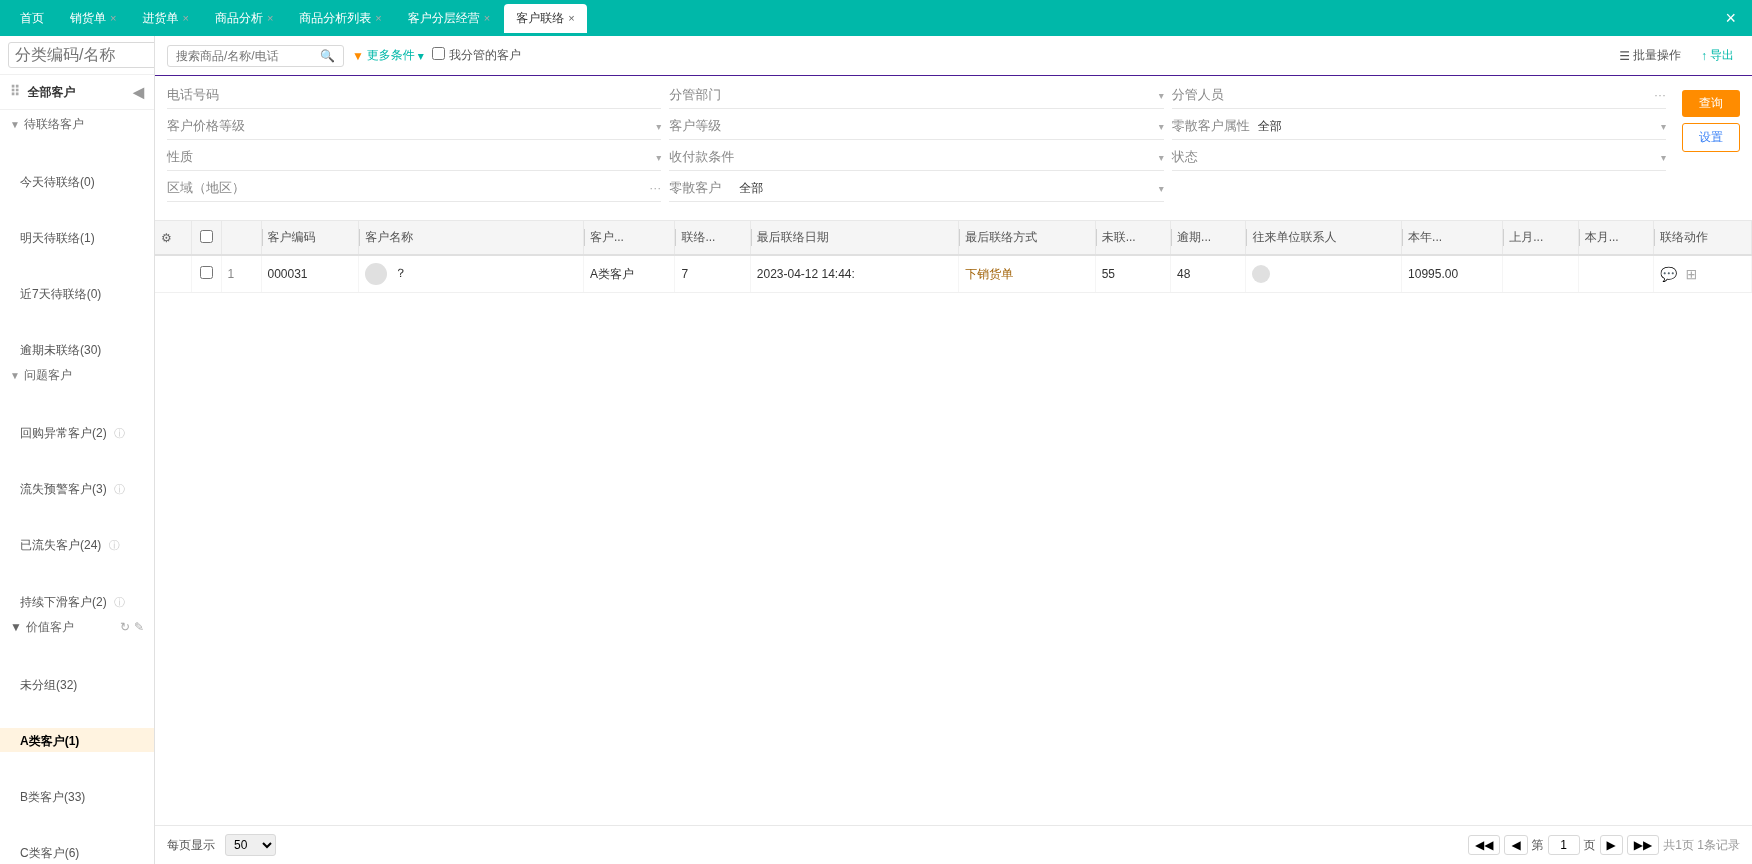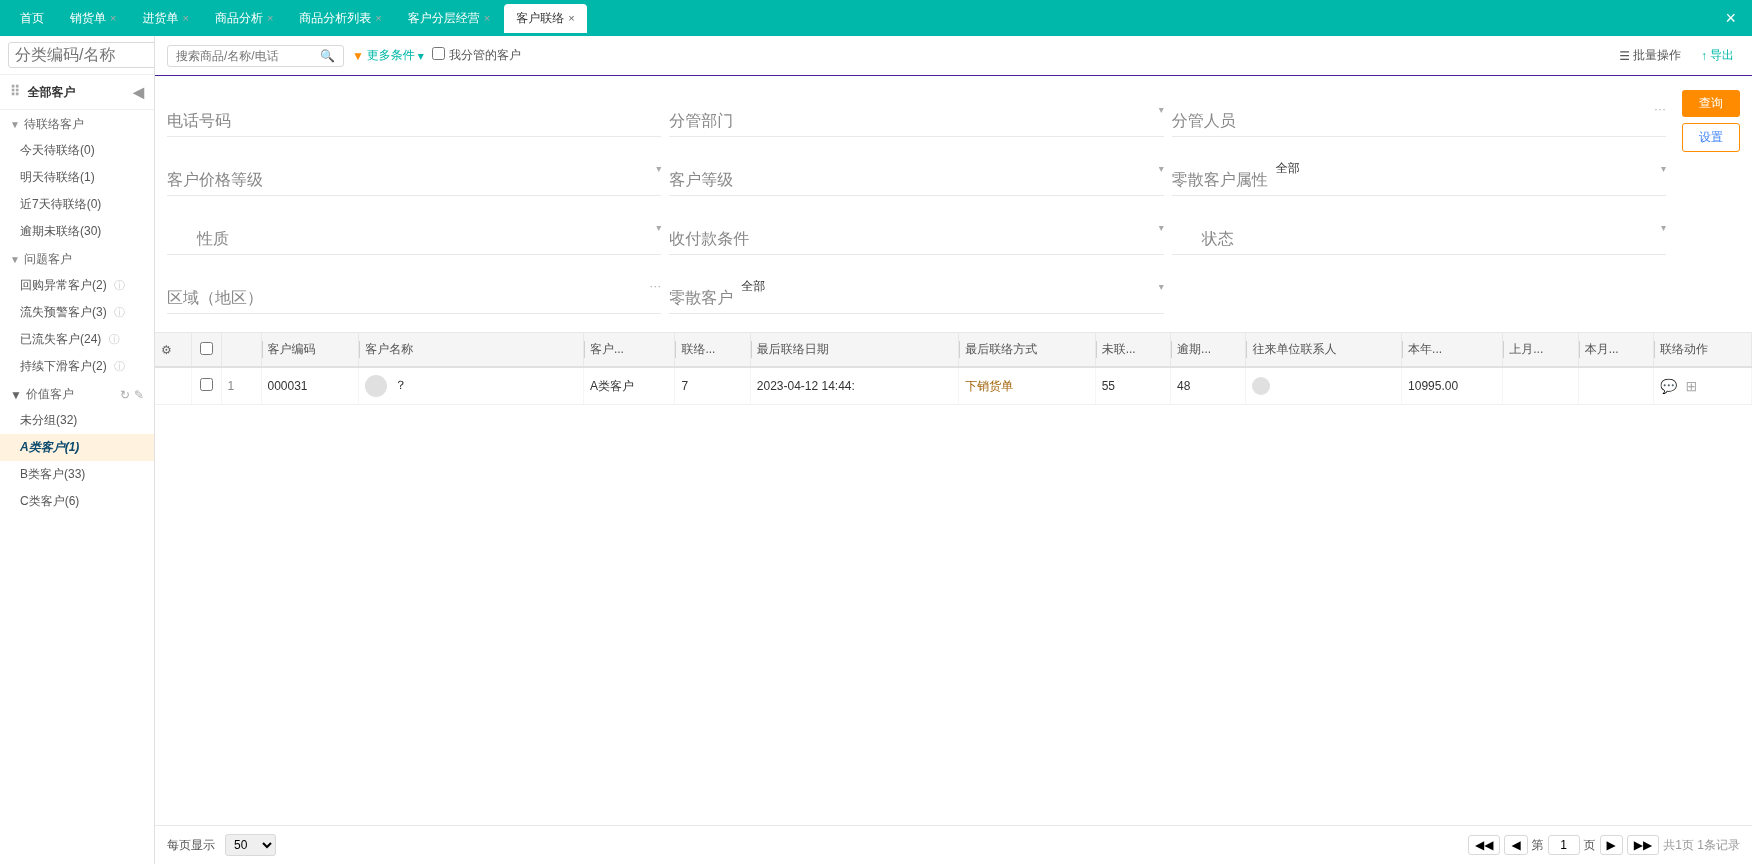--- a/index.html
+++ b/index.html
@@ -52,23 +52,23 @@
     .sidebar-header .collapse-icon { cursor: pointer; color: #999; font-size: 14px; }
 
     .sidebar-section-title {
       display: flex; align-items: center; gap: 4px;
       padding: 6px 10px 4px 10px; color: #666; font-size: 12px; cursor: pointer;
     }
     .sidebar-section-title .arrow { font-size: 10px; color: #999; }
 
     .sidebar-item {
       padding: 5px 10px 5px 20px; color: #555; cursor: pointer;
-      white-space: nowrap; overflow: hidden; text-overflow: ellipsis;
-    }
-    .sidebar-item.active { background: #fff3e0; color: #0c4a6e; font-weight: bold; font-style: italic; }
+      white-space: nowrap; overflow: hidden; text-overflow: ellipsis; margin-top: 32px;
+    }
+    .sidebar-item.active { background: #fff3e0; color: #000000; font-weight: bold; }
 
     .sidebar-section-header {
       display: flex; align-items: center; justify-content: space-between;
       padding: 6px 10px 4px 10px; color: #666; font-size: 12px; cursor: pointer;
     }
     .sidebar-section-header .icons { display: flex; gap: 4px; }
 
     
     .content-area {
       flex: 1; display: flex; flex-direction: column; overflow: hidden;
@@ -104,21 +104,21 @@
       padding: 10px 12px;
     }
     .filter-row {
       display: grid; grid-template-columns: 1fr 1fr 1fr;
       gap: 8px; margin-bottom: 8px;
     }
     .filter-field {
       display: flex; align-items: center;
       border-bottom: 1px solid #e8e8e8; padding-bottom: 4px;
     }
-    .filter-field label { color: #888; min-width: 70px; font-size: 16px; text-align: right; padding-right: 8px; margin-top: 25px; }
+    .filter-field label { color: #888; min-width: 70px; font-size: 13px; padding-right: 8px; }
     .filter-field .field-input {
       flex: 1; border: none; outline: none; font-size: 12px; color: #333;
       display: flex; align-items: center; justify-content: space-between;
     }
     .filter-field .field-input .dropdown-arrow { color: #aaa; font-size: 10px; }
     .filter-field .field-input .ellipsis { color: #aaa; font-size: 12px; }
 
     
     .table-area {
       flex: 1; overflow: auto; background: #fff; margin: 0;

